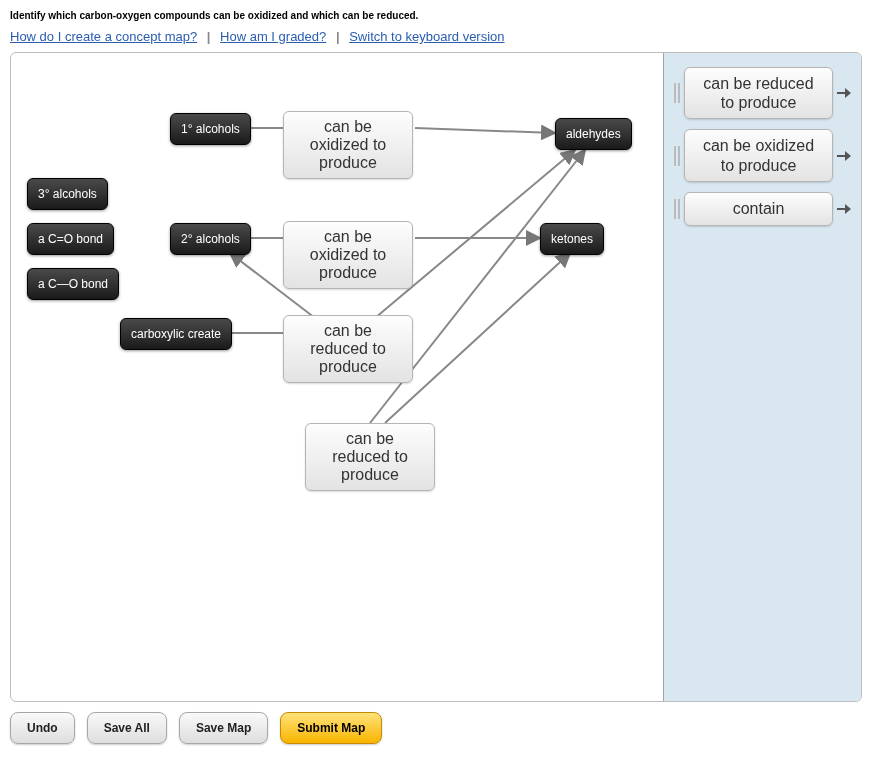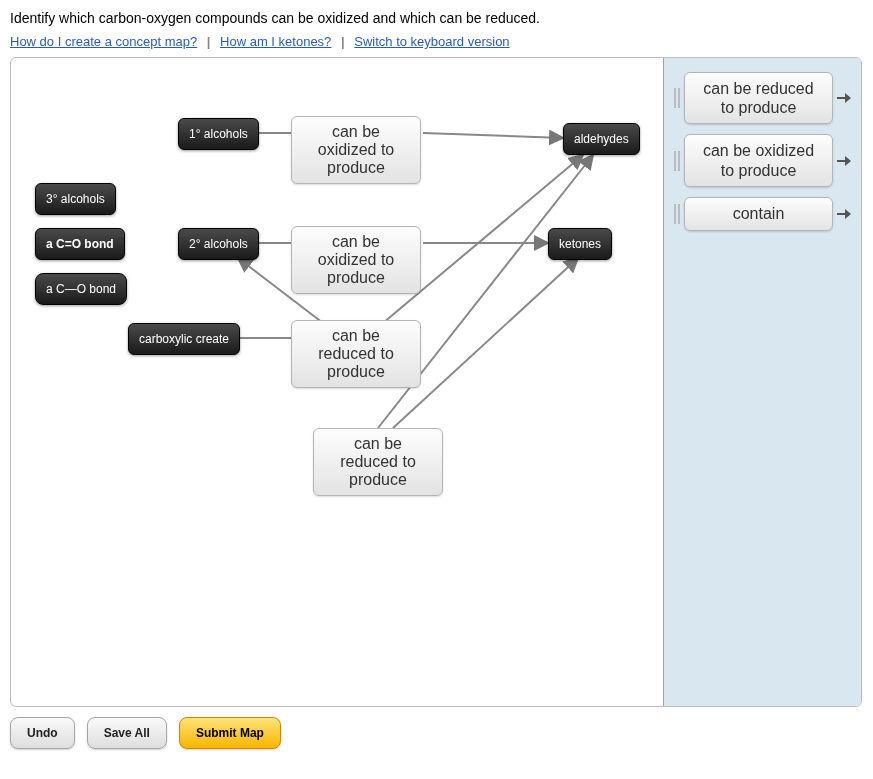--- a/index.html
+++ b/index.html
@@ -6,21 +6,22 @@
   body {
     margin: 0;
     padding: 10px;
     font-family: Verdana, Arial, sans-serif;
     font-size: 13px;
     background: #fff;
     color: #000;
   }
   .question {
     margin: 0 0 8px 0;
-    font-size: 14px;
+    font-size: 10px;
+    font-weight: bold;
   }
   .help-links {
     margin-bottom: 8px;
     font-size: 13px;
   }
   .help-links a {
     color: #2a5db0;
     text-decoration: underline;
   }
   .help-links .sep {
@@ -32,21 +33,21 @@
     position: relative;
     width: 852px;
     height: 650px;
     border: 1px solid #bdbdbd;
     border-radius: 6px;
     overflow: hidden;
     background: #fff;
   }
   .canvas-area {
     position: absolute;
-    left: 12px; top: 0;
+    left: 4px; top: 0;
     width: 652px;
     height: 650px;
   }
   .palette {
     position: absolute;
     right: 0; top: 0;
     width: 198px;
     height: 650px;
     background: #d9e7f1;
     border-left: 1px solid #9aa5b6;
@@ -151,21 +152,21 @@
   }
 </style>
 </head>
 <body>
 
 <div class="question">Identify which carbon-oxygen compounds can be oxidized and which can be reduced.</div>
 
 <div class="help-links">
   <a href="#">How do I create a concept map?</a>
   <span class="sep">|</span>
-  <a href="#">How am I ketones?</a>
+  <a href="#">How am I graded?</a>
   <span class="sep">|</span>
   <a href="#">Switch to keyboard version</a>
 </div>
 
 <div class="workspace">
 
   <div class="canvas-area">
     <svg class="wires">
       <defs>
         <marker id="arr" markerWidth="8" markerHeight="8" refX="7" refY="4" orient="auto">
@@ -190,22 +191,22 @@
       <line x1="370" y1="370" x2="555" y2="200" stroke="#888" stroke-width="2" marker-end="url(#arr)"></line>
 
       <line x1="355" y1="370" x2="570" y2="97" stroke="#888" stroke-width="2" marker-end="url(#arr)"></line>
     </svg>
 
     <div class="concept-node" style="left:155px; top:60px;">1° alcohols</div>
     <div class="rel-node" style="left:268px; top:58px; width:130px;">can be oxidized to produce</div>
     <div class="concept-node" style="left:540px; top:65px;text-align:center;">aldehydes</div>
 
     <div class="concept-node" style="left:12px; top:125px;">3° alcohols</div>
-    <div class="concept-node" style="left:12px; top:170px;font-weight:bold;">a C=O bond</div>
-    <div class="concept-node" style="left:12px; top:215px;border-radius:8px;">a C—O bond</div>
+    <div class="concept-node" style="left:12px; top:170px;">a C=O bond</div>
+    <div class="concept-node" style="left:12px; top:215px;">a C—O bond</div>
 
     <div class="concept-node" style="left:155px; top:170px;">2° alcohols</div>
     <div class="rel-node" style="left:268px; top:168px; width:130px;">can be oxidized to produce</div>
     <div class="concept-node" style="left:525px; top:170px;">ketones</div>
 
     <div class="concept-node" style="left:105px; top:265px;">carboxylic create</div>
     <div class="rel-node" style="left:268px; top:262px; width:130px;">can be reduced to produce</div>
 
     <div class="rel-node" style="left:290px; top:370px; width:130px;">can be reduced to produce</div>
   </div>
@@ -226,14 +227,15 @@
       <div class="palette-node">contain</div>
       <div class="arrow-out"></div>
     </div>
   </div>
 
 </div>
 
 <div class="toolbar">
   <button class="btn">Undo</button>
   <button class="btn">Save All</button>
+  <button class="btn">Save Map</button>
   <button class="btn btn-primary">Submit Map</button>
 </div>
 
 </body></html>

